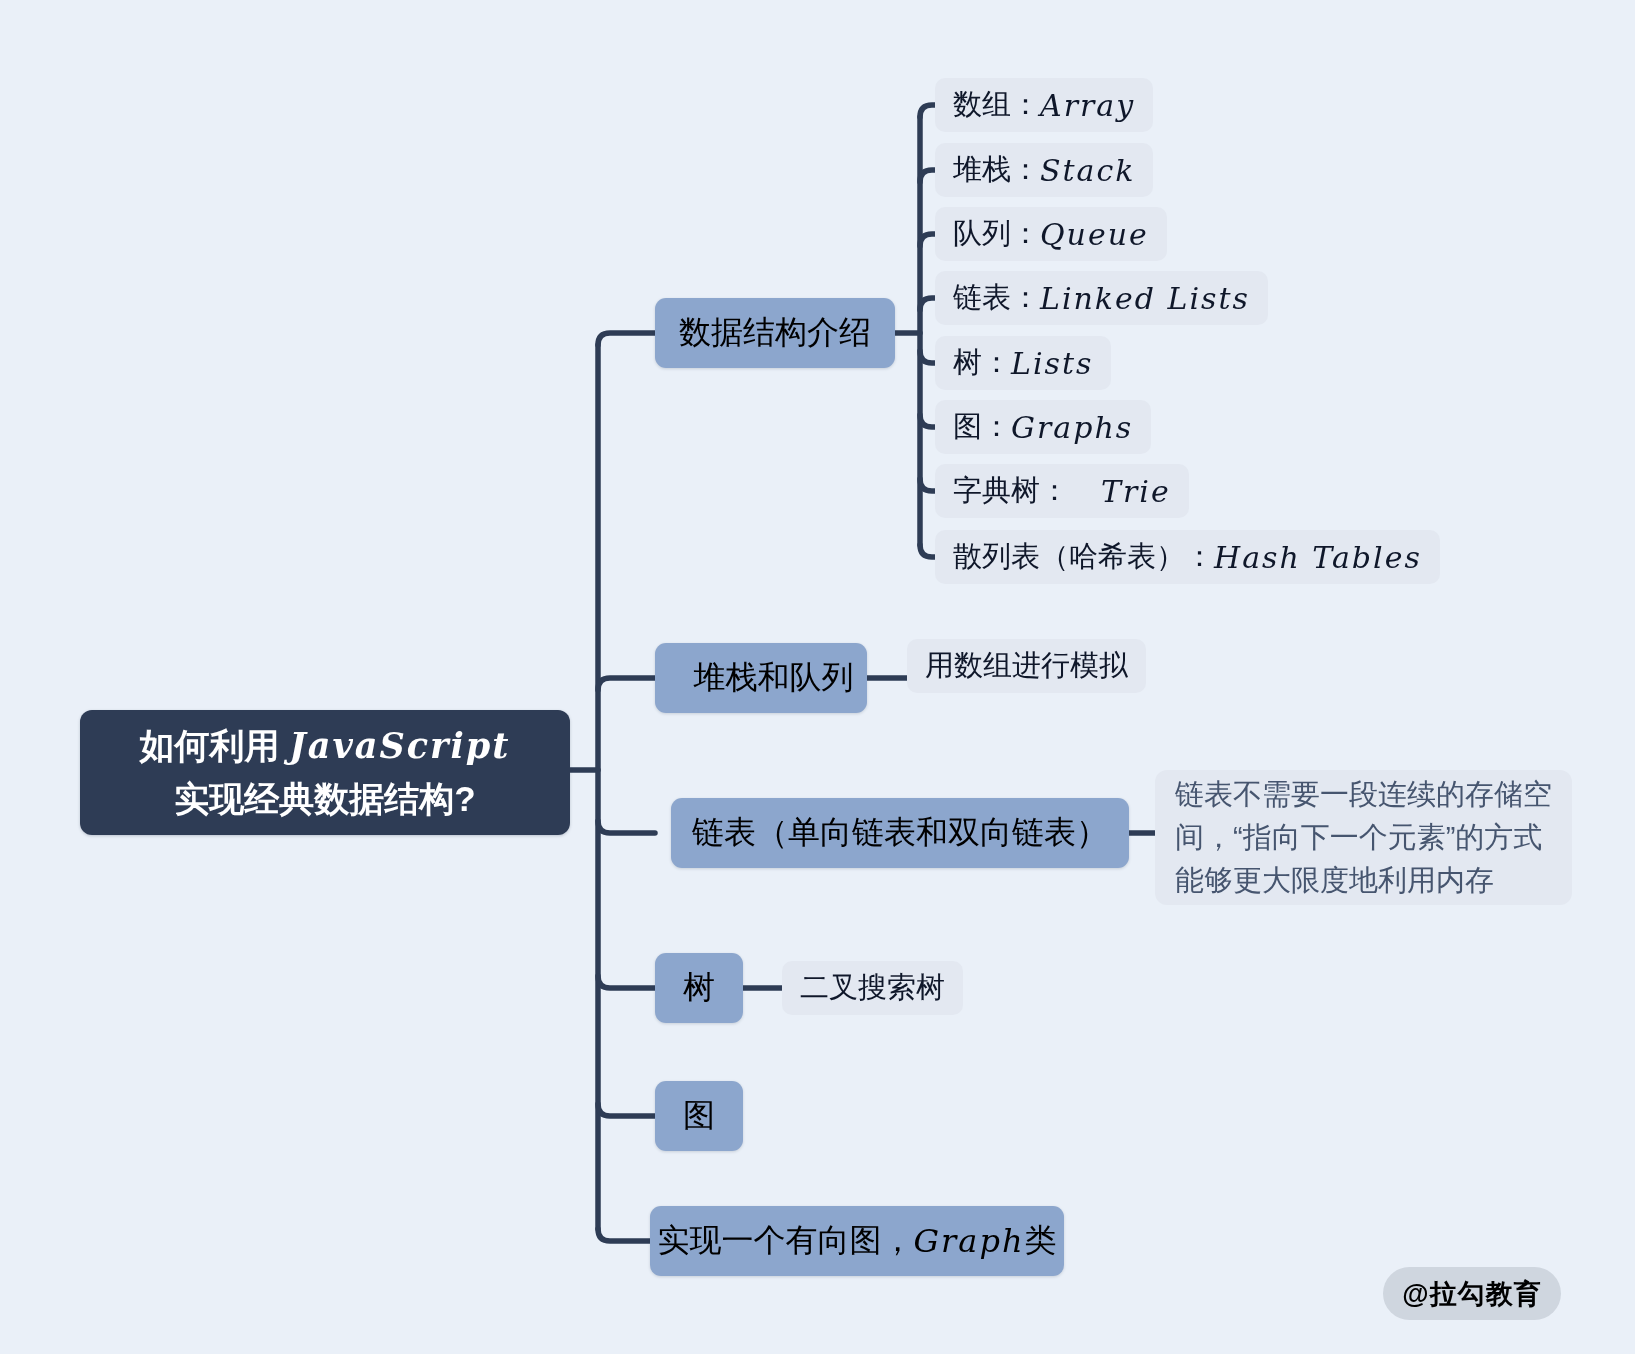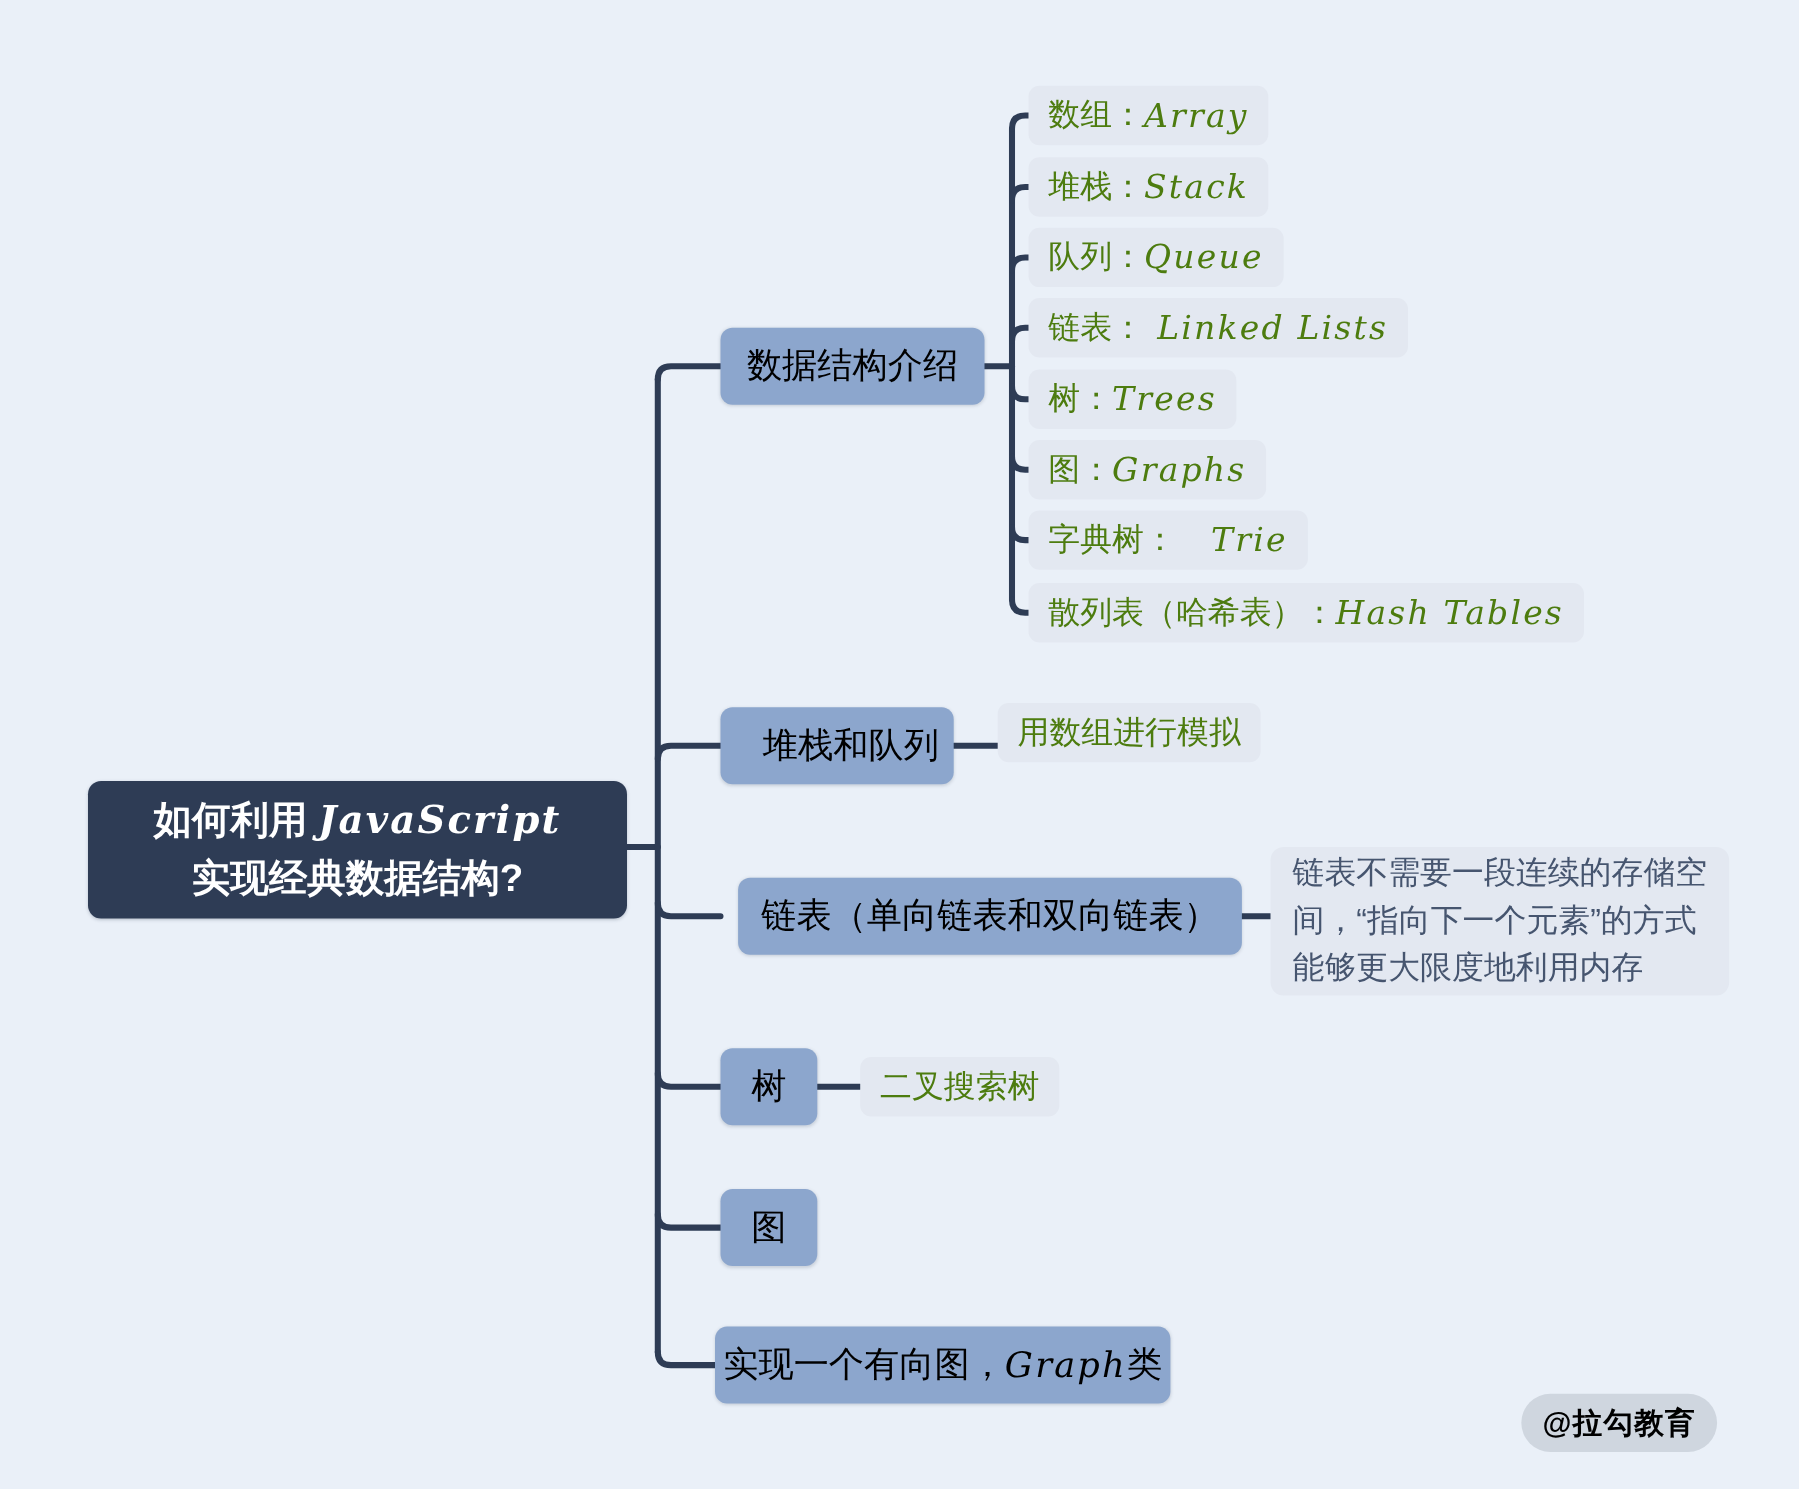--- a/index.html
+++ b/index.html
@@ -42,21 +42,21 @@
     background:#8ca6cd;
     border-radius:11px;
     color:#000000;
     font-weight:normal;
     font-size:32px;
     box-shadow:0 1px 3px rgba(46,60,85,.18);
   }
   .leaf{
     background:#e3e8f1;
     border-radius:10px;
-    color:#4d7c0f;
+    color:#0f172a;
     font-size:29px;
     height:54px;
     padding:0 18px;
     justify-content:flex-start;
   }
   .en{
     font-family:"DejaVu Serif","Liberation Serif",serif;
     font-style:italic;
     letter-spacing:2px;
   }
@@ -74,21 +74,21 @@
   }
   .b1{left:655px;top:298px;width:240px;height:70px;}
   .b2{left:655px;top:643px;width:212px;height:70px;padding-left:25px;}
   .b3{left:655px;top:798px;width:458px;height:70px;margin-left:16px;}
   .b4{left:655px;top:953px;width:88px;height:70px;}
   .b5{left:655px;top:1081px;width:88px;height:70px;}
   .b6{left:650px;top:1206px;width:414px;height:70px;}
   .c1{left:935px;top:78px;}
   .c2{left:935px;top:143px;}
   .c3{left:935px;top:207px;}
-  .c4{left:935px;top:271px;gap:12px;}
+  .c4{left:935px;top:271px;}
   .c5{left:935px;top:336px;}
   .c6{left:935px;top:400px;}
   .c7{left:935px;top:464px;gap:32px;}
   .c8{left:935px;top:530px;}
   .l-b2{left:907px;top:639px;}
   .l-b4{left:782px;top:961px;text-align:right;}
   .note-b3{left:1155px;top:770px;}
   .watermark{
     left:1383px;top:1267px;width:178px;height:53px;
     background:#cfd6df;
@@ -157,21 +157,21 @@
   <div class="node leaf c3">
     <span>队列：</span>
       <span class="en">Queue</span>
   </div>
   <div class="node leaf c4">
     <span>链表：</span>
       <span class="en">Linked Lists</span>
   </div>
   <div class="node leaf c5">
     <span>树：</span>
-      <span class="en">Trees</span>
+      <span class="en">Lists</span>
   </div>
   <div class="node leaf c6">
     <span>图：</span>
       <span class="en">Graphs</span>
   </div>
   <div class="node leaf c7">
     <span>字典树：</span>
       <span class="en">Trie</span>
   </div>
   <div class="node leaf c8">

